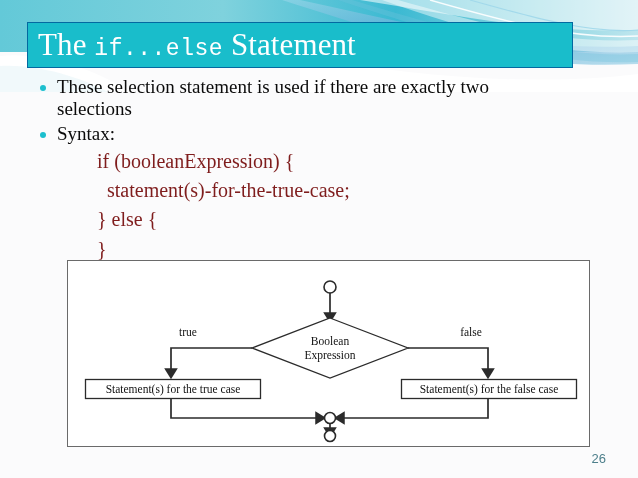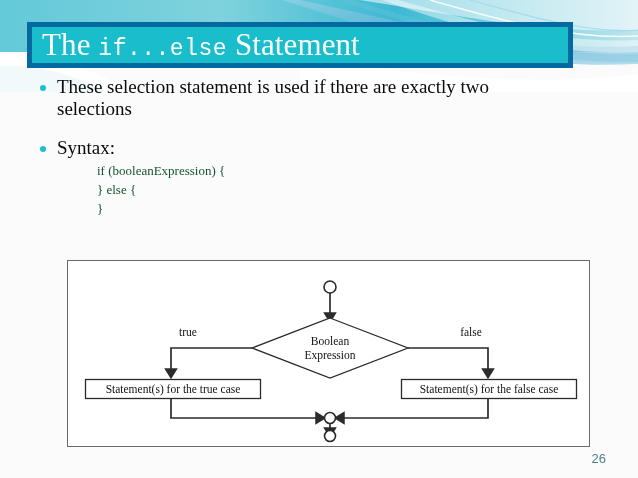--- a/index.html
+++ b/index.html
@@ -27,21 +27,21 @@
   }
 
   
   .title-bar {
     position: absolute;
     left: 27px;
     top: 22px;
     width: 546px;
     height: 46px;
     background: #19bdcb;
-    border: 5px solid #0369a1;
+    border: 1px solid #0369a1;
     box-sizing: border-box;
     display: flex;
     align-items: center;
     padding-left: 10px;
   }
   .title-text {
     color: #ffffff;
     font-size: 31px;
     line-height: 1;
     white-space: nowrap;
@@ -77,23 +77,23 @@
   .bullet-text {
     font-size: 19px;
     line-height: 1.17;
     color: #0b0b0b;
   }
   .code-block {
     margin: 1px 0 0 0;
     padding-left: 97px;
   }
   .code-line {
-    font-size: 13px;
+    font-size: 20px;
     line-height: 1.47;
-    color: #14532d;
+    color: #7f1d1d;
     white-space: pre;
   }
 
   
   .diagram-wrap {
     position: absolute;
     left: 67px;
     top: 260px;
     width: 618px;
     height: 187px;
@@ -153,27 +153,28 @@
     <div class="title-text"><span>The </span><span class="mono">if...else</span><span> Statement</span></div>
   </div>
 
   <div class="body">
 
     <div class="bullet-row">
       <span class="bullet-dot"></span>
       <span class="bullet-text">These selection statement is used if there are exactly two selections</span>
     </div>
 
-    <div class="bullet-row" style="margin-top:17px;">
+    <div class="bullet-row" style="margin-top:3px;">
       <span class="bullet-dot"></span>
       <span class="bullet-text">Syntax:</span>
     </div>
 
     <div class="code-block">
       <div class="code-line">if (booleanExpression) {</div>
+      <div class="code-line">  statement(s)-for-the-true-case;</div>
       <div class="code-line">} else {</div>
       <div class="code-line">}</div>
     </div>
   </div>
 
   <div class="diagram-wrap">
     <svg width="523" height="187" viewBox="0 0 523 187" xmlns="http://www.w3.org/2000/svg">
       <defs>
         <marker id="arrowDown" markerWidth="9" markerHeight="9" refX="2.2" refY="4" orient="auto" markerUnits="strokeWidth">
           <path d="M0,0 L0,8 L6.5,4 z" fill="#2b2b2b"></path>

